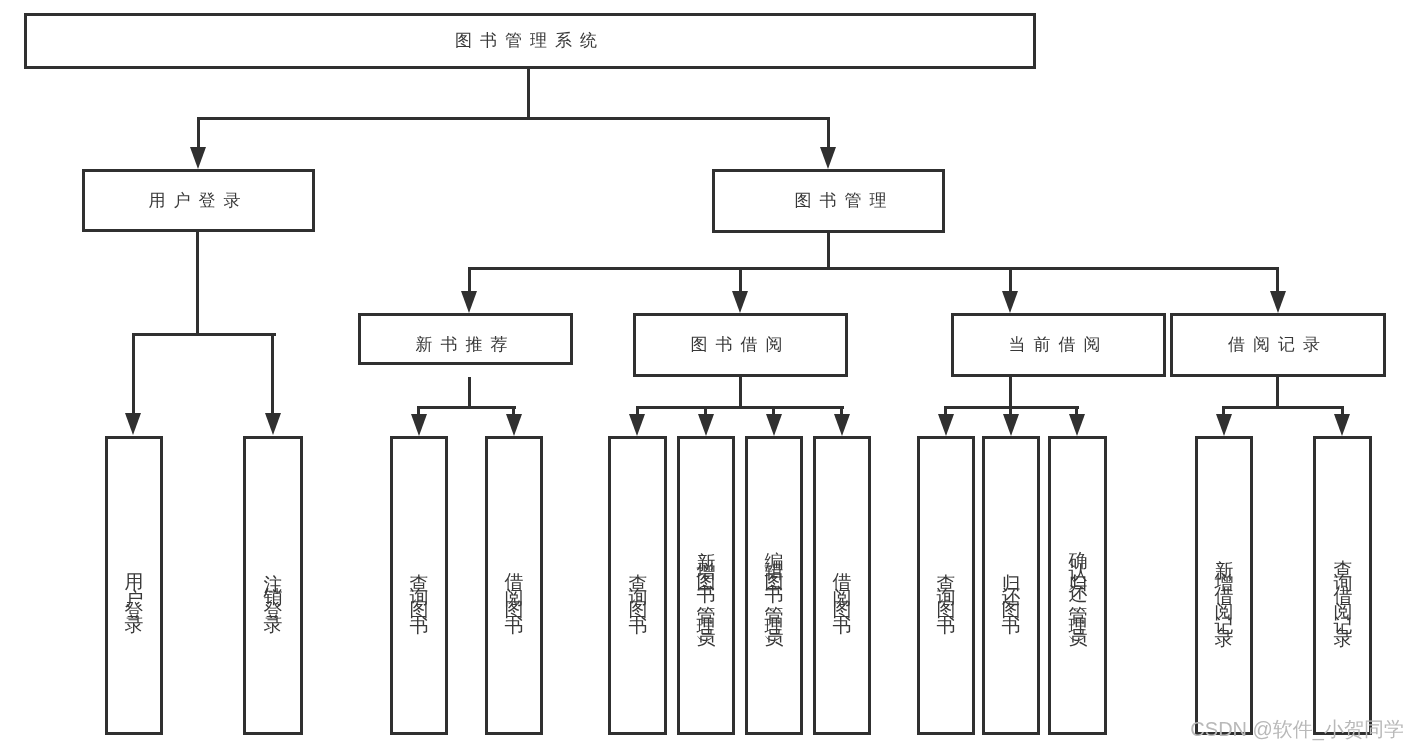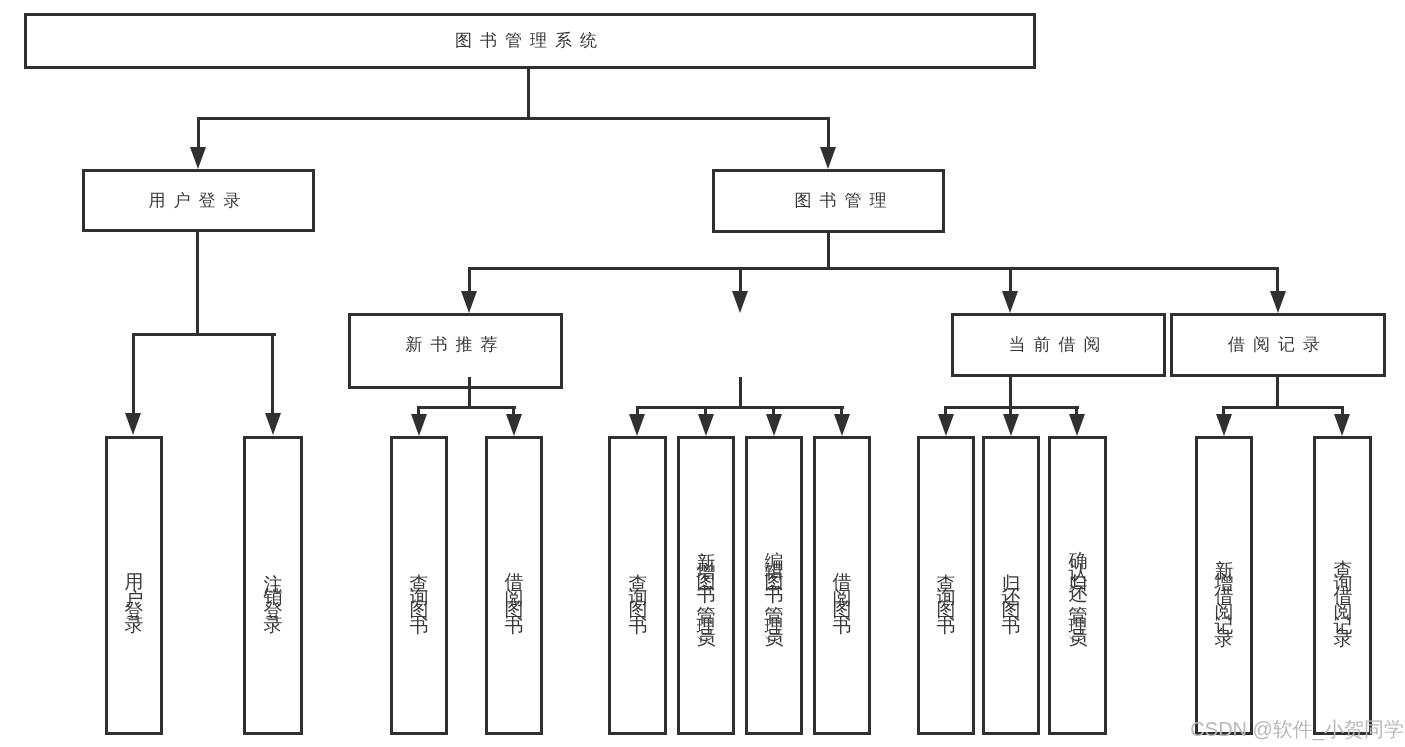--- a/index.html
+++ b/index.html
@@ -73,21 +73,22 @@
   <div class="cl" style="left:468px;top:267px;width:811px;height:3px;"></div>
   <div class="cl" style="left:468px;top:267px;width:3px;height:26px;"></div>
   <div class="ah" style="left:461px;top:291px;"></div>
   <div class="cl" style="left:739px;top:267px;width:3px;height:26px;"></div>
   <div class="ah" style="left:732px;top:291px;"></div>
   <div class="cl" style="left:1009px;top:267px;width:3px;height:26px;"></div>
   <div class="ah" style="left:1002px;top:291px;"></div>
   <div class="cl" style="left:1276px;top:267px;width:3px;height:26px;"></div>
   <div class="ah" style="left:1270px;top:291px;"></div>
 
-  <div class="box" style="left:348px;top:313px;width:215px;height:76px;line-height:58px;">新书推荐</div>
+  <div class="box" style="left:358px;top:313px;width:215px;height:52px;line-height:58px;">新书推荐</div>
+  <div class="box" style="left:633px;top:313px;width:215px;height:64px;line-height:58px;">图书借阅</div>
   <div class="box" style="left:903px;top:313px;width:215px;height:64px;line-height:58px;margin-left:48px;">当前借阅</div>
   <div class="box" style="left:1170px;top:313px;width:216px;height:64px;line-height:58px;">借阅记录</div>
 
   <div class="cl" style="left:468px;top:377px;width:3px;height:31px;"></div>
   <div class="cl" style="left:417px;top:406px;width:99px;height:3px;"></div>
   <div class="cl" style="left:417px;top:406px;width:3px;height:10px;"></div>
   <div class="ah" style="left:411px;top:414px;"></div>
   <div class="cl" style="left:512px;top:406px;width:3px;height:10px;"></div>
   <div class="ah" style="left:506px;top:414px;"></div>
 

